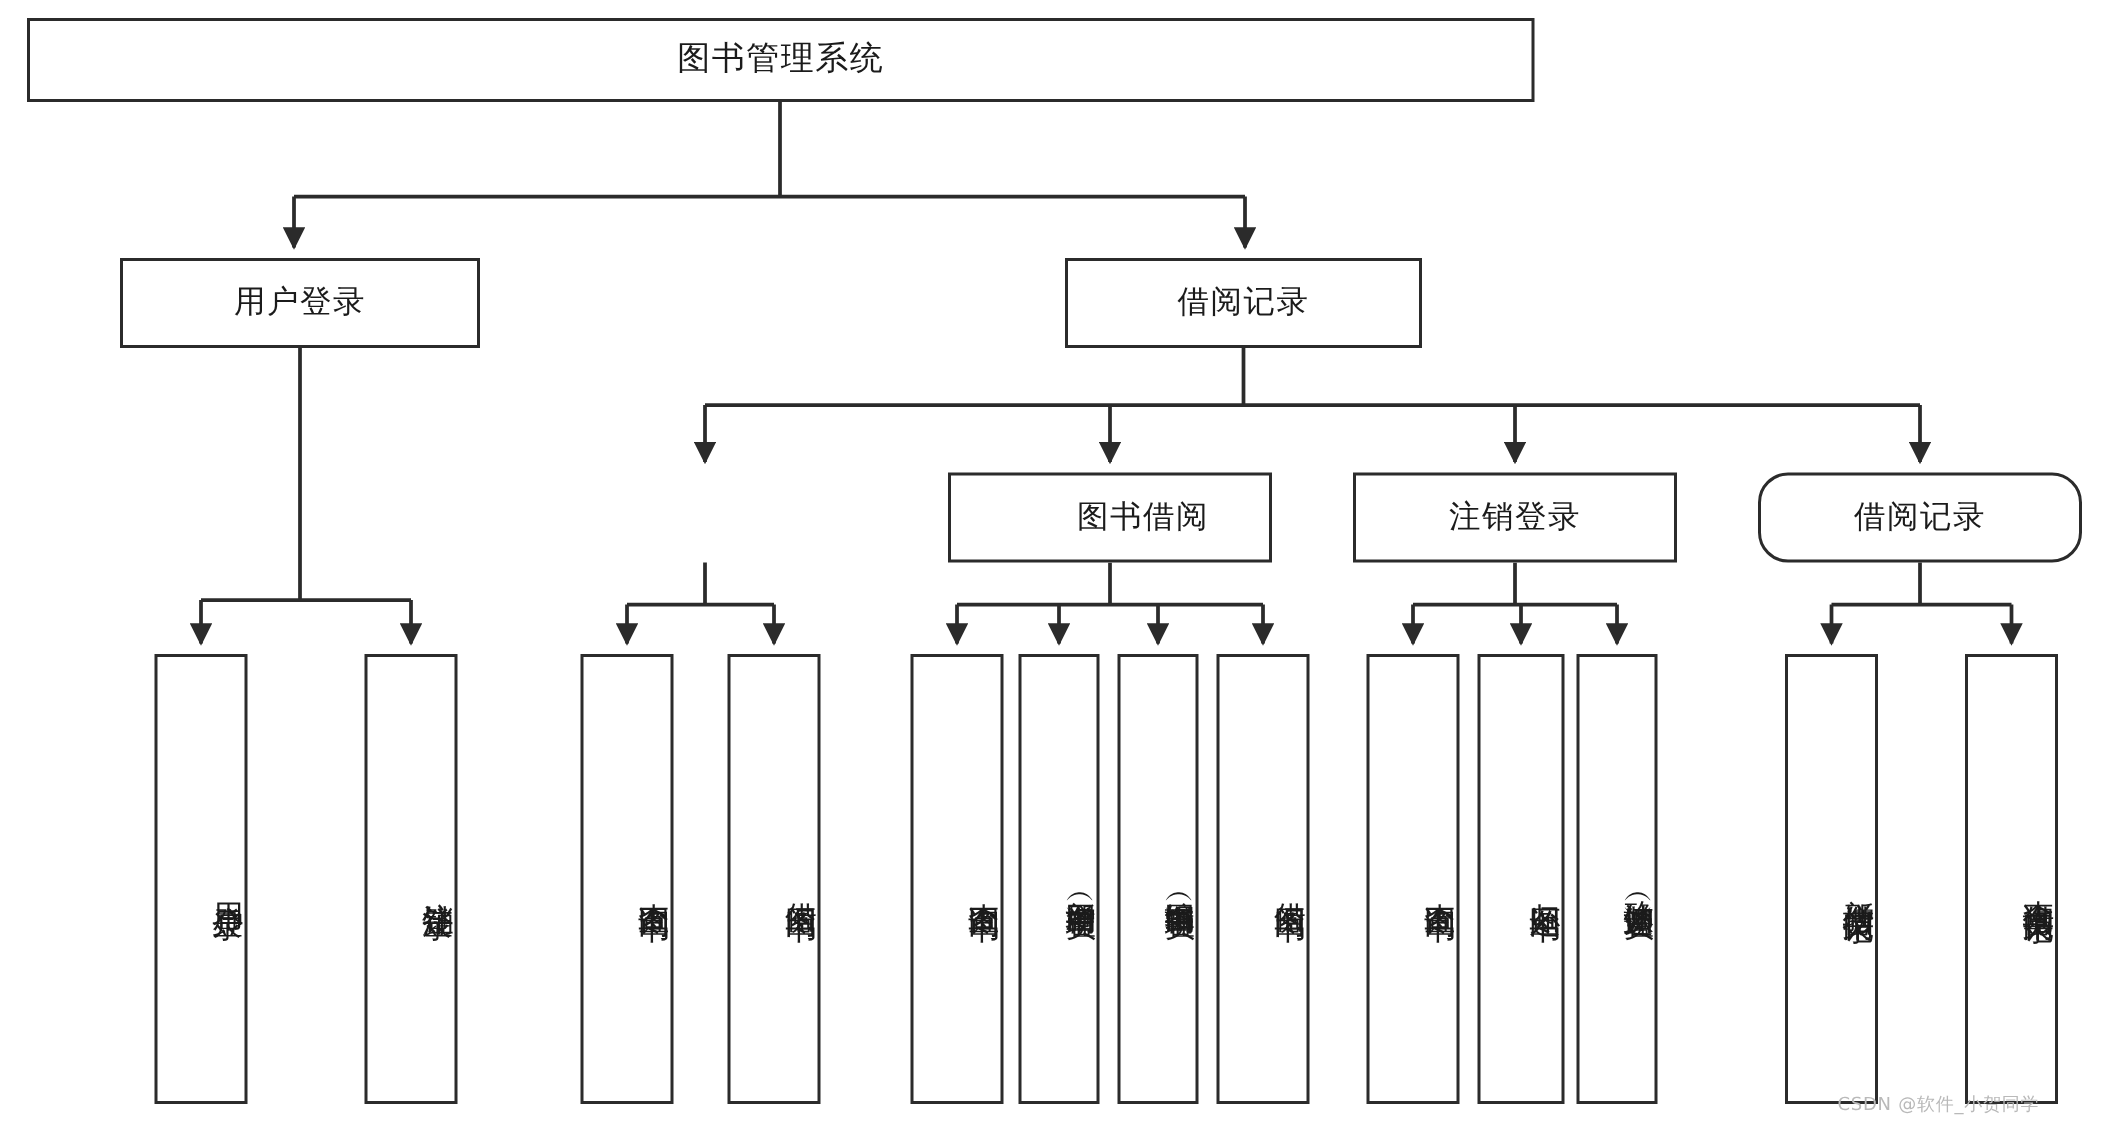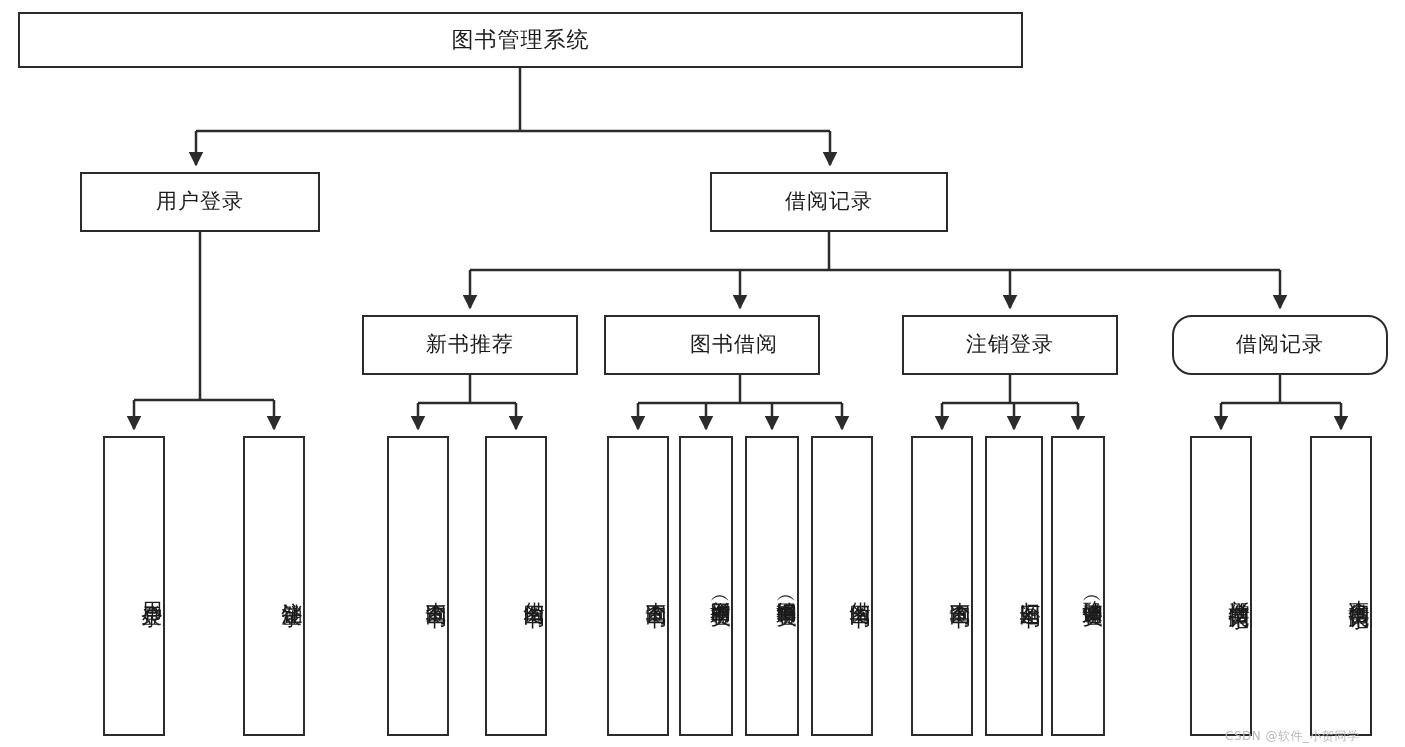--- a/index.html
+++ b/index.html
@@ -126,22 +126,21 @@
       <path d="M 1221 403 L 1221 429" marker-end="url(#arrow)"></path>
       <path d="M 1341 403 L 1341 429" marker-end="url(#arrow)"></path>
     </g>
   </svg>
 
   <div class="node root horiz" id="node-root" style="left: 18px; top: 12px; width: 1005px; height: 56px; border-color: rgb(43, 43, 43); background: rgb(255, 255, 255); color: rgb(27, 27, 27);">图书管理系统</div>
 
   <div class="node horiz" id="node-l2-0" style="left: 80px; top: 172px; width: 240px; height: 60px; border-color: rgb(43, 43, 43); background: rgb(255, 255, 255); color: rgb(27, 27, 27);">用户登录</div>
   <div class="node horiz" id="node-l2-1" style="left: 710px; top: 172px; width: 238px; height: 60px; border-color: rgb(43, 43, 43); background: rgb(255, 255, 255); color: rgb(27, 27, 27);">借阅记录</div>
 
-  <div class="node horiz" id="node-l3-0" style="left: 362px; top: 315px; width: 216px; height: 60px; border-color: rgb(43, 43, 43); background: rgb(255, 255, 255); color: rgb(27, 27, 27);">新书推荐</div>
-  <div class="node horiz" id="node-l3-1" style="left: 604px; top: 315px; width: 216px; height: 60px; border-color: rgb(43, 43, 43); background: rgb(255, 255, 255); color: rgb(27, 27, 27); padding-left: 44px;">图书借阅</div>
+  <div class="node horiz" id="node-l3-1" style="left: 632px; top: 315px; width: 216px; height: 60px; border-color: rgb(43, 43, 43); background: rgb(255, 255, 255); color: rgb(27, 27, 27); padding-left: 44px;">图书借阅</div>
   <div class="node horiz" id="node-l3-2" style="left: 902px; top: 315px; width: 216px; height: 60px; border-color: rgb(43, 43, 43); background: rgb(255, 255, 255); color: rgb(27, 27, 27);">注销登录</div>
   <div class="node horiz" id="node-l3-3" style="left: 1172px; top: 315px; width: 216px; height: 60px; border-color: rgb(43, 43, 43); background: rgb(255, 255, 255); color: rgb(27, 27, 27); border-radius: 20px;">借阅记录</div>
 
   <div class="node leaf" id="node-leaf-0" style="left: 103px; top: 436px; width: 62px; height: 300px; border-color: rgb(43, 43, 43); background: rgb(255, 255, 255); color: rgb(27, 27, 27);">用户登录</div>
   <div class="node leaf" id="node-leaf-1" style="left: 243px; top: 436px; width: 62px; height: 300px; border-color: rgb(43, 43, 43); background: rgb(255, 255, 255); color: rgb(27, 27, 27);">注销登录</div>
   <div class="node leaf" id="node-leaf-2" style="left: 387px; top: 436px; width: 62px; height: 300px; border-color: rgb(43, 43, 43); background: rgb(255, 255, 255); color: rgb(27, 27, 27);">查询图书</div>
   <div class="node leaf" id="node-leaf-3" style="left: 485px; top: 436px; width: 62px; height: 300px; border-color: rgb(43, 43, 43); background: rgb(255, 255, 255); color: rgb(27, 27, 27);">借阅图书</div>
   <div class="node leaf" id="node-leaf-4" style="left: 607px; top: 436px; width: 62px; height: 300px; border-color: rgb(43, 43, 43); background: rgb(255, 255, 255); color: rgb(27, 27, 27);">查询图书</div>
   <div class="node leaf narrow" id="node-leaf-5" style="left: 679px; top: 436px; width: 54px; height: 300px; border-color: rgb(43, 43, 43); background: rgb(255, 255, 255); color: rgb(27, 27, 27);">新增图书（管理员）</div>
   <div class="node leaf narrow" id="node-leaf-6" style="left: 745px; top: 436px; width: 54px; height: 300px; border-color: rgb(43, 43, 43); background: rgb(255, 255, 255); color: rgb(27, 27, 27);">编辑图书（管理员）</div>

